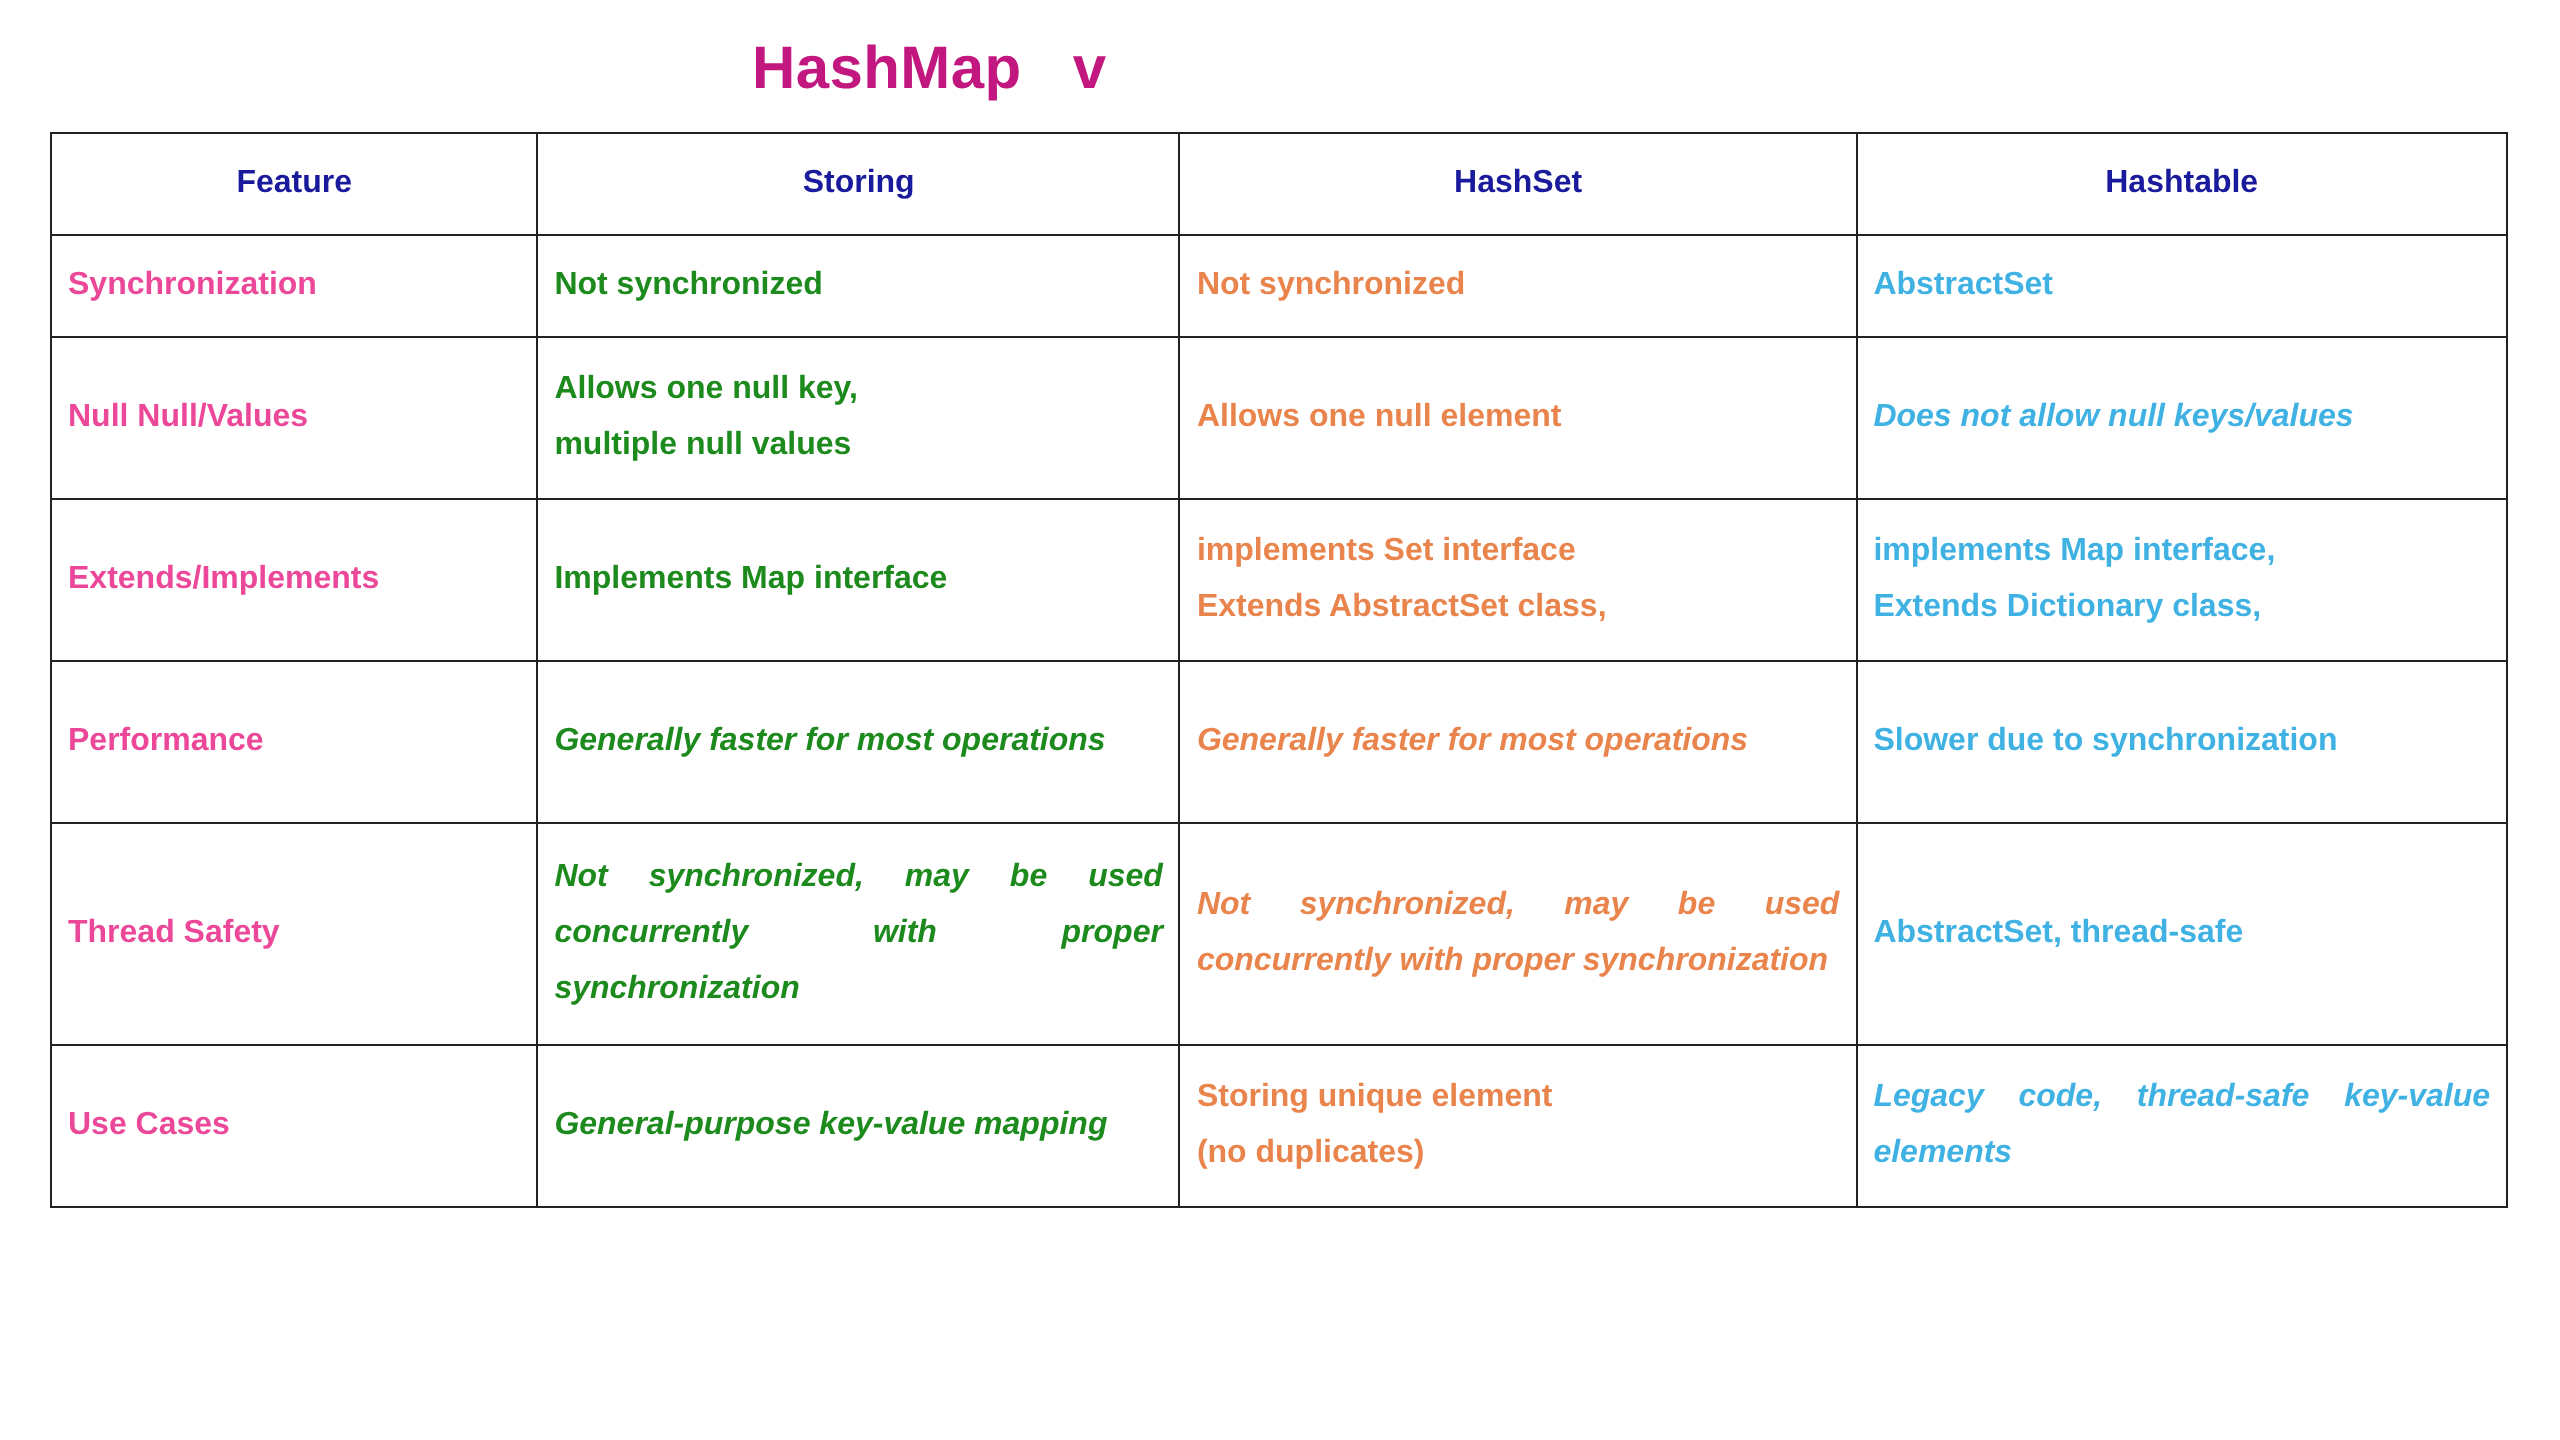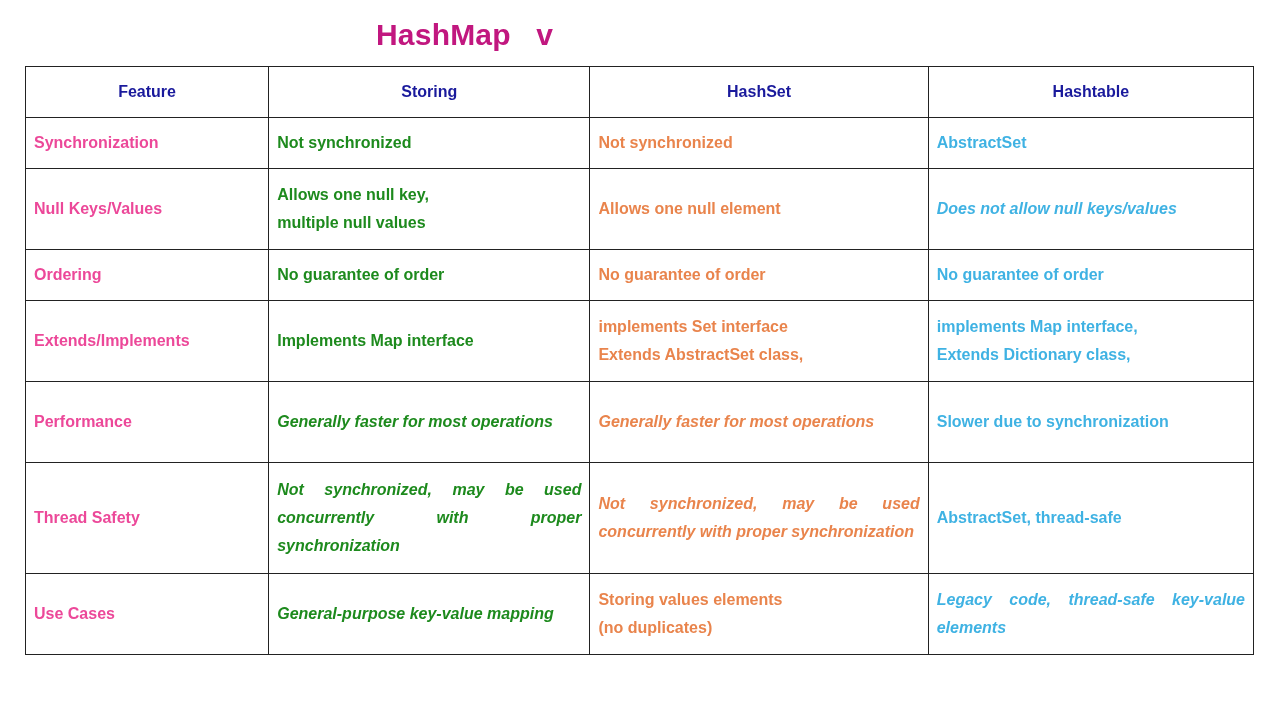--- a/index.html
+++ b/index.html
@@ -36,31 +36,25 @@
     </tr>
   </thead>
   <tbody>
     <tr style="height:51px">
       <td class="feat">Synchronization</td>
       <td class="c-hm">Not synchronized</td>
       <td class="c-hs">Not synchronized</td>
       <td class="c-ht">AbstractSet</td>
     </tr>
     <tr style="height:81px">
-      <td class="feat">Null Keys/Values</td>
+      <td class="feat">Null Null/Values</td>
       <td class="c-hm" style="white-space:pre-line">Allows one null key,
 multiple null values</td>
       <td class="c-hs">Allows one null element</td>
       <td class="c-ht just">Does not allow null keys/values</td>
-    </tr>
-    <tr style="height:51px">
-      <td class="feat">Ordering</td>
-      <td class="c-hm">No guarantee of order</td>
-      <td class="c-hs">No guarantee of order</td>
-      <td class="c-ht">No guarantee of order</td>
     </tr>
     <tr style="height:81px">
       <td class="feat">Extends/Implements</td>
       <td class="c-hm">Implements Map interface</td>
       <td class="c-hs" style="white-space:pre-line">implements Set interface
 Extends AbstractSet class,</td>
       <td class="c-ht" style="white-space:pre-line">implements Map interface,
 Extends Dictionary class,</td>
     </tr>
     <tr style="height:81px">
@@ -71,18 +65,18 @@
     </tr>
     <tr style="height:111px">
       <td class="feat">Thread Safety</td>
       <td class="c-hm just">Not synchronized, may be used concurrently with proper synchronization</td>
       <td class="c-hs just">Not synchronized, may be used concurrently with proper synchronization</td>
       <td class="c-ht">AbstractSet, thread-safe</td>
     </tr>
     <tr style="height:81px">
       <td class="feat">Use Cases</td>
       <td class="c-hm just">General-purpose key-value mapping</td>
-      <td class="c-hs" style="white-space:pre-line">Storing values elements
+      <td class="c-hs" style="white-space:pre-line">Storing unique element
 (no duplicates)</td>
       <td class="c-ht just">Legacy code, thread-safe key-value elements</td>
     </tr>
   </tbody>
 </table>
 
 </body></html>

